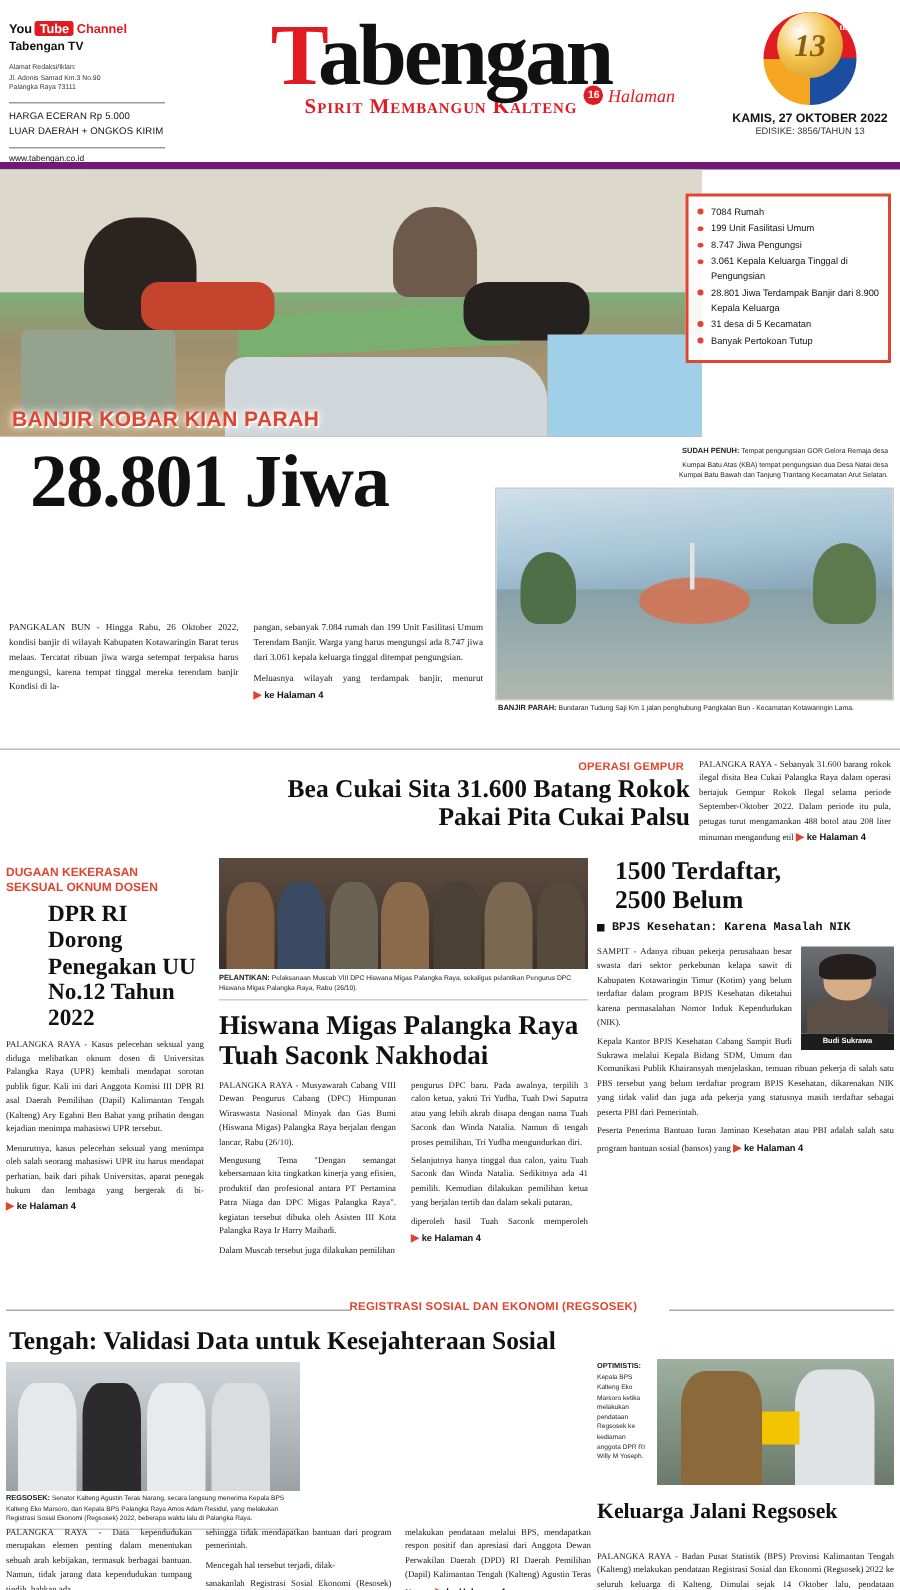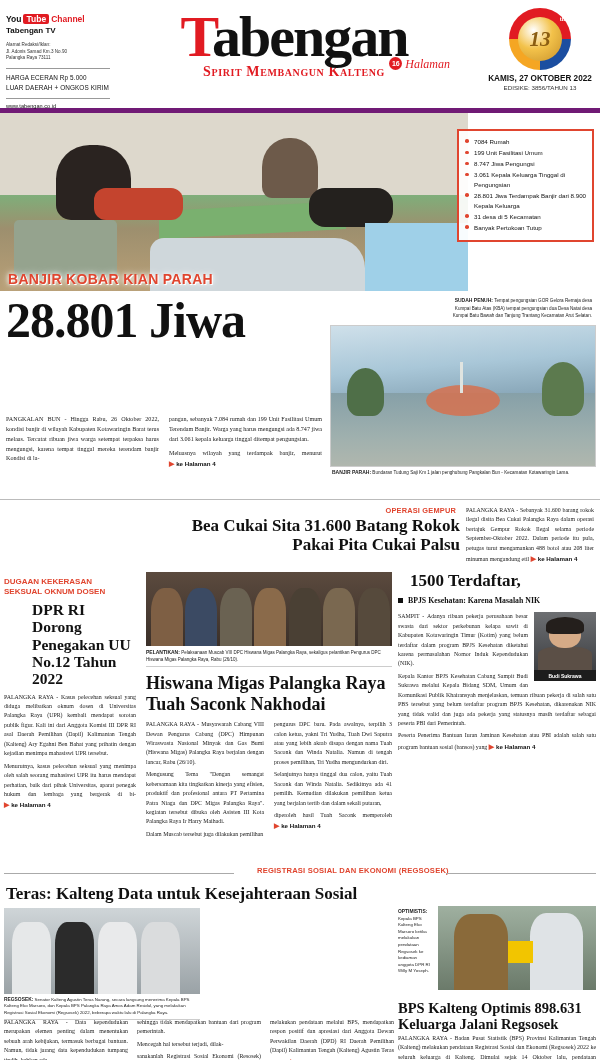--- a/index.html
+++ b/index.html
@@ -34,21 +34,21 @@
       font-size:14px;letter-spacing:.6px;color:#e11b22;margin-top:-4px;}
   .hal-badge{position:absolute;right:30px;bottom:-4px;display:flex;gap:3px;}
   .hal-circ{width:13px;height:13px;border-radius:50%;background:#e11b22;color:#fff;
       font-family:"Liberation Sans",sans-serif;font-size:7px;font-weight:bold;
       display:flex;align-items:center;justify-content:center;}
   .hal-word{font-family:"Liberation Serif",serif;font-style:italic;font-size:12px;color:#e11b22;}
 
   .mh-right{position:absolute;right:4px;top:8px;width:112px;text-align:center;}
   .anniv{width:62px;height:62px;margin:0 auto;border-radius:50%;
       background:conic-gradient(#e11b22 0 25%, #1b4ea0 25% 50%, #f5a623 50% 75%, #e11b22 75% 100%);
-      position:relative;display:flex;align-items:center;justify-content:center;}
+      position:relative;display:flex;align-items:flex-start;justify-content:center;}
   .anniv-in{width:44px;height:44px;border-radius:50%;
       background:radial-gradient(circle at 35% 30%,#fff 0%,#f3c24a 45%,#c8912a 100%);
       display:flex;align-items:center;justify-content:center;
       font-family:"Liberation Serif",serif;font-weight:bold;font-style:italic;
       font-size:21px;color:#8a5d12;}
   .anniv-th{position:absolute;right:6px;top:8px;font-size:6px;color:#fff;font-weight:bold;}
   .mh-date{font-family:"Liberation Sans",sans-serif;font-weight:bold;font-size:8.2px;
       margin-top:4px;color:#111;}
   .mh-ed{font-family:"Liberation Sans",sans-serif;font-size:6.2px;color:#333;margin-top:1px;}
 
@@ -77,21 +77,21 @@
       font-family:"Liberation Sans",sans-serif;}
   .infobox ul{list-style:none;margin:0;padding:0;}
   .infobox li{position:relative;padding-left:9px;font-size:6.2px;line-height:1.55;
       margin-bottom:1.5px;color:#111;}
   .infobox li:before{content:"";position:absolute;left:0;top:2.4px;width:3.6px;height:3.6px;
       border-radius:50%;background:#e0452f;}
 
   
   .hl-wrap{position:relative;height:200px;}
   .headline{font-family:"Liberation Serif",serif;font-weight:bold;font-size:50px;
-      line-height:.95;letter-spacing:-1px;margin:6px 0 0 6px;width:320px;color:#111;}
+      line-height:.95;letter-spacing:-1px;margin:6px 0 0 20px;width:320px;color:#111;}
   .lead{position:absolute;left:6px;top:118px;width:316px;
       column-count:2;column-gap:10px;font-size:6.1px;line-height:1.62;text-align:justify;
       font-family:"Liberation Serif",serif;color:#1a1a1a;}
   .jump{font-family:"Liberation Sans",sans-serif;font-weight:bold;font-size:6.2px;
       color:#111;white-space:nowrap;}
   .jump .arrow{color:#e0452f;font-size:7px;}
 
   .flood-photo{position:absolute;left:330px;top:28px;width:264px;height:140px;
       border:1px solid #ccc;background:linear-gradient(175deg,#cfe0ea 0%,#a9c7d8 30%,#7e9cae 60%,#b9a88e 100%);
       overflow:hidden;}
@@ -143,38 +143,38 @@
       color:#222;margin-top:3px;border-bottom:1px solid #ccc;padding-bottom:3px;}
   .mig-cap b{font-size:5px;}
   .mig-head{font-family:"Liberation Serif",serif;font-weight:bold;font-size:18px;
       line-height:1.14;margin-top:6px;color:#111;}
   .mig-body{margin-top:6px;column-count:2;column-gap:10px;font-size:5.9px;line-height:1.6;
       text-align:justify;color:#1a1a1a;}
 
   .col-right{position:absolute;left:398px;top:0;width:198px;}
   .bpjs-head{font-family:"Liberation Serif",serif;font-weight:bold;font-size:17px;
       line-height:1.1;color:#111;margin-left:12px;}
-  .bpjs-sub{font-family:Liberation Serif, serif;font-weight:bold;font-size:7.8px;
+  .bpjs-sub{font-family:Liberation Mono, monospace;font-weight:bold;font-size:7.8px;
       line-height:1.35;margin-top:5px;padding-left:10px;position:relative;color:#111;}
   .bpjs-sub:before{content:"";position:absolute;left:0;top:2px;width:5px;height:5px;background:#111;}
   .bpjs-flow{margin-top:6px;font-size:5.9px;line-height:1.6;text-align:justify;color:#1a1a1a;}
   .bpjs-figure{float:right;width:62px;margin:0 0 3px 6px;}
   .bpjs-img{width:62px;height:58px;background:linear-gradient(180deg,#6d6f72 0%,#3e4044 100%);position:relative;overflow:hidden;}
   .bi-face{position:absolute;left:24%;top:16%;width:52%;height:46%;background:#d6ab87;border-radius:46%;}
   .bi-hair{position:absolute;left:20%;top:8%;width:60%;height:30%;background:#241f1c;border-radius:50% 50% 20% 20%;}
   .bi-suit{position:absolute;left:6%;top:60%;width:88%;height:42%;background:#5b4f46;border-radius:30% 30% 0 0;}
   .bpjs-cap{background:#1d1d1d;color:#fff;font-family:"Liberation Sans",sans-serif;
       font-size:5px;font-weight:bold;text-align:center;padding:1.5px 0;}
 
   
   .band{position:relative;height:16px;margin-top:4px;}
   .band:before,.band:after{content:"";position:absolute;top:7px;height:1px;background:#aaa;}
   .band:before{left:4px;width:230px;}
   .band:after{right:4px;width:150px;}
-  .band-txt{position:absolute;left:257px;top:0;font-family:"Liberation Sans",sans-serif;
+  .band-txt{position:absolute;left:233px;top:0;font-family:"Liberation Sans",sans-serif;
       font-weight:bold;font-size:7.6px;color:#e0452f;letter-spacing:.2px;}
 
   
   .bottom{position:relative;height:200px;}
   .teras-head{position:absolute;left:6px;top:2px;width:380px;
       font-family:"Liberation Serif",serif;font-weight:bold;font-size:17px;color:#111;}
   .teras-photo{position:absolute;left:4px;top:26px;width:196px;height:86px;overflow:hidden;
       background:linear-gradient(180deg,#cfd5d8 0%,#9aa2a6 100%);}
   .tp-p{position:absolute;bottom:0;width:20%;height:84%;background:#e8e9ea;border-radius:30% 30% 0 0;}
   .teras-cap{position:absolute;left:4px;top:114px;width:196px;
@@ -358,20 +358,21 @@
         <p style="margin:0 0 3px 0;">pengurus DPC baru. Pada awalnya, terpilih 3 calon ketua, yakni Tri Yudha, Tuah Dwi Saputra atau yang lebih akrab disapa dengan nama Tuah Saconk dan Winda Natalia. Namun di tengah proses pemilihan, Tri Yudha mengundurkan diri.</p>
         <p style="margin:0 0 3px 0;">Selanjutnya hanya tinggal dua calon, yaitu Tuah Saconk dan Winda Natalia. Sedikitnya ada 41 pemilih. Kemudian dilakukan pemilihan ketua yang berjalan tertib dan dalam sekali putaran,</p>
         <p style="margin:0;"><span>diperoleh hasil Tuah Saconk memperoleh</span>
           <span class="jump"><span class="arrow">▶</span> <span>ke Halaman 4</span></span></p>
       </div>
     </div>
 
     <div class="col-right">
       <div class="bpjs-head">
         <div>1500 Terdaftar,</div>
+        <div>2500 Belum</div>
       </div>
       <div class="bpjs-sub">BPJS Kesehatan: Karena Masalah NIK</div>
       <div class="bpjs-flow">
         <div class="bpjs-figure">
           <div class="bpjs-img">
             <div class="bi-suit"></div>
             <div class="bi-face"></div>
             <div class="bi-hair"></div>
           </div>
           <div class="bpjs-cap">Budi Sukrawa</div>
@@ -382,21 +383,21 @@
           <span class="jump"><span class="arrow">▶</span> <span>ke Halaman 4</span></span></p>
       </div>
     </div>
   </div>
 
   <div class="band">
     <div class="band-txt">REGISTRASI SOSIAL DAN EKONOMI (REGSOSEK)</div>
   </div>
 
   <div class="bottom">
-    <div class="teras-head">Teras: Kalteng Data untuk Kesejahteraan Sosial</div>
+    <div class="teras-head">Tengah: Validasi Data untuk Kesejahteraan Sosial</div>
 
     <div class="teras-photo">
       <div class="tp-p" style="left:4%;background:#e6e8e9;"></div>
       <div class="tp-p" style="left:26%;background:#2b2b2b;"></div>
       <div class="tp-p" style="left:48%;background:#e9eaeb;"></div>
       <div class="tp-p" style="left:70%;background:#dadcdd;"></div>
     </div>
 
     <div class="teras-cap">
       <b>REGSOSEK:</b>
@@ -416,21 +417,20 @@
       <span>Kepala BPS Kalteng Eko Marsoro ketika melakukan pendataan Regsosek ke kediaman anggota DPR RI Willy M Yoseph.</span>
     </div>
 
     <div class="opt-photo">
       <div class="op-l"></div>
       <div class="op-r"></div>
       <div class="op-doc"></div>
     </div>
 
     <div class="bps-head">
-      <div>BPS Kalteng Optimis 898.631</div>
       <div>Keluarga Jalani Regsosek</div>
     </div>
 
     <div class="bps-body">
       <p style="margin:0 0 3px 0;">PALANGKA RAYA - Badan Pusat Statistik (BPS) Provinsi Kalimantan Tengah (Kalteng) melakukan pendataan Registrasi Sosial dan Ekonomi (Regsosek) 2022 ke seluruh keluarga di Kalteng. Dimulai sejak 14 Oktober lalu, pendataan direncanakan hingga 15 November mendatang.</p>
 
     </div>
   </div>
 
 </div>

